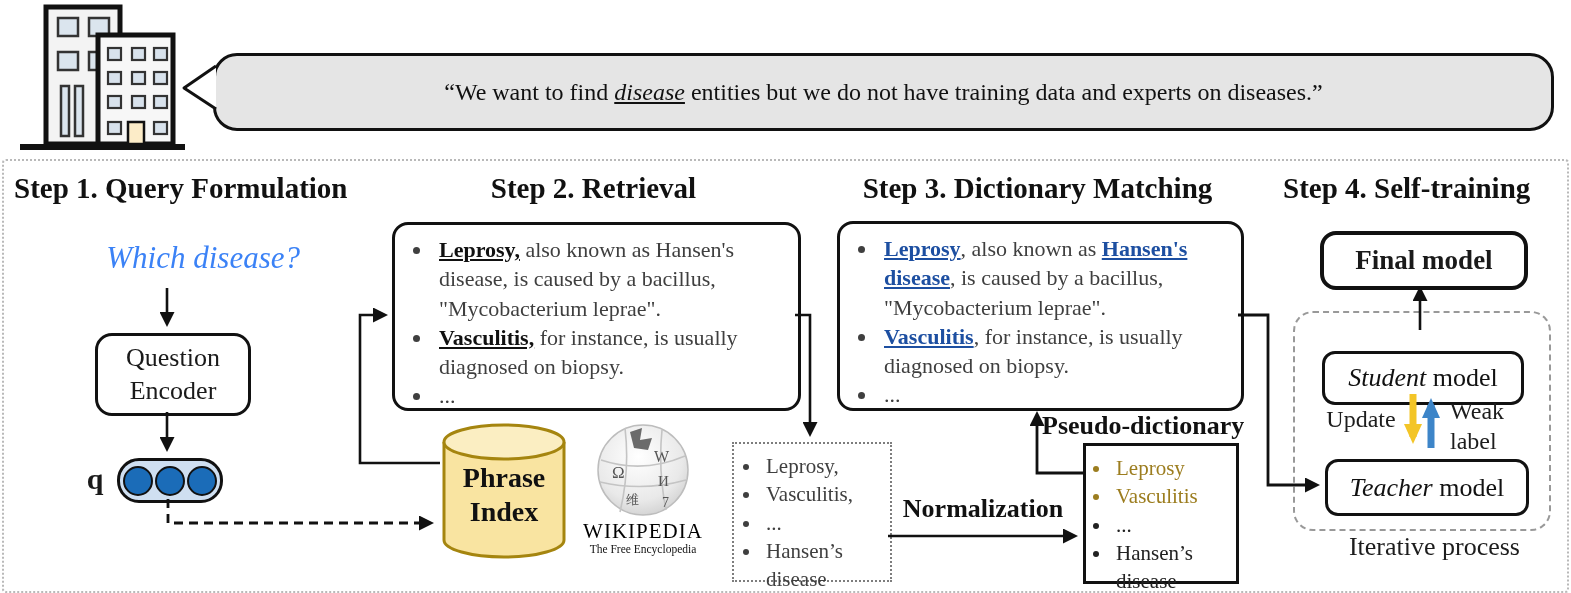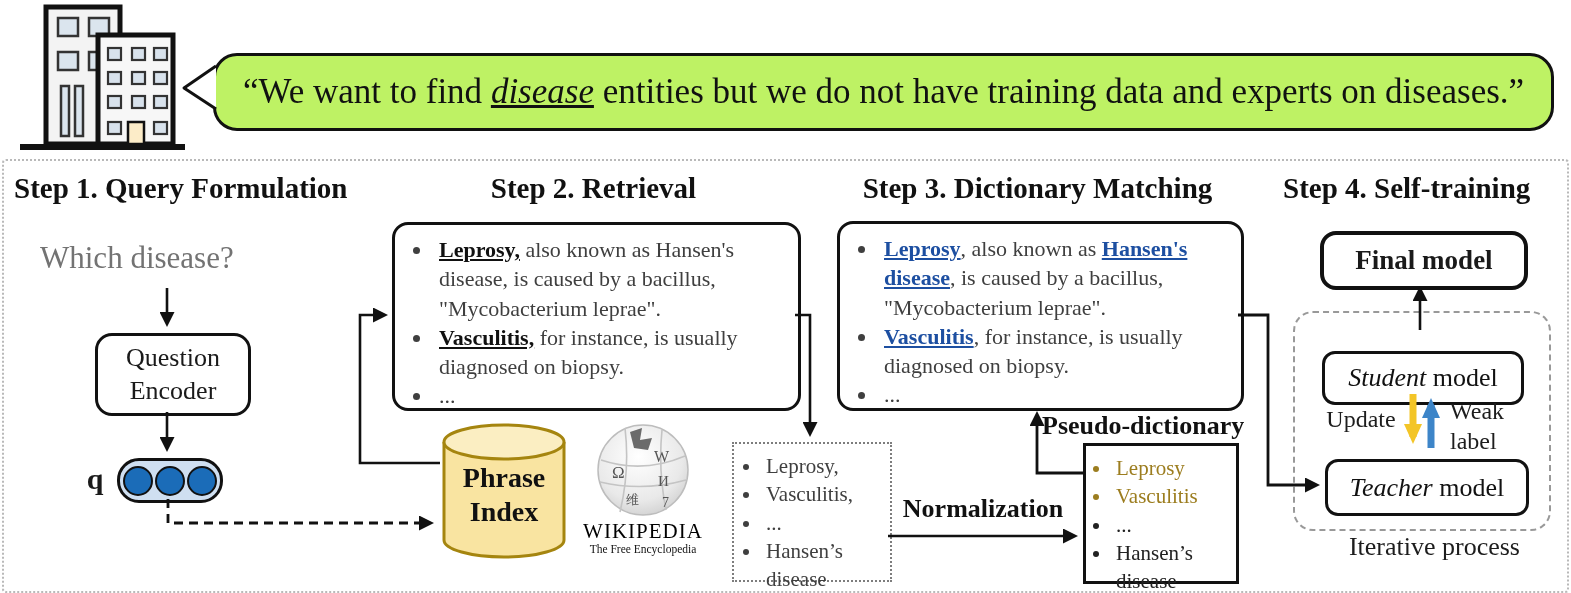--- a/index.html
+++ b/index.html
@@ -5,41 +5,41 @@
   html,body{margin:0;padding:0;background:#ffffff;}
   #canvas{
     position:relative;width:1571px;height:593px;background:#ffffff;
     font-family:"Liberation Serif",serif;color:#1a1a1a;overflow:hidden;
   }
   .abs{position:absolute;}
 
   
   .bubble{
     left:213px;top:53px;width:1335px;height:72px;
-    border:3px solid #111;border-radius:24px;background:#bef264;
+    border:3px solid #111;border-radius:24px;background:#e5e5e5;
     display:flex;align-items:center;justify-content:center;
-    font-size:35px;color:#111;
+    font-size:24px;color:#111;
   }
   .bubble .em{font-style:italic;text-decoration:underline;}
 
   
   .outer-frame{
     left:2px;top:159px;width:1563px;height:430px;
     border:2px dotted #b9b9b9;border-radius:4px;background:#fff;
   }
 
   
   .step-heading{font-weight:700;font-size:29px;color:#111;white-space:nowrap;}
   .h1{left:14px;top:172px;}
   .h2{left:392px;top:172px;width:403px;text-align:center;}
   .h3{left:837px;top:172px;width:401px;text-align:center;}
   .h4{left:1283px;top:172px;width:270px;text-align:left;}
 
   
-  .which{left:40px;top:240px;width:260px;text-align:left;font-size:31px;color:#737373;}
+  .which{left:40px;top:240px;width:260px;text-align:right;font-style:italic;font-size:31px;color:#3b82f6;}
   .qe-box{
     left:95px;top:333px;width:150px;height:77px;border:3.5px solid #111;border-radius:17px;
     display:flex;flex-direction:column;align-items:center;justify-content:center;
     font-size:26px;line-height:1.25;background:#fff;
   }
   .q-label{left:80px;top:462px;width:30px;font-weight:700;font-size:30px;text-align:center;}
   .q-pill{
     left:117px;top:458px;width:100px;height:39px;border:3px solid #111;border-radius:22px;
     background:#cfdff1;display:flex;align-items:center;justify-content:center;gap:2px;
   }

